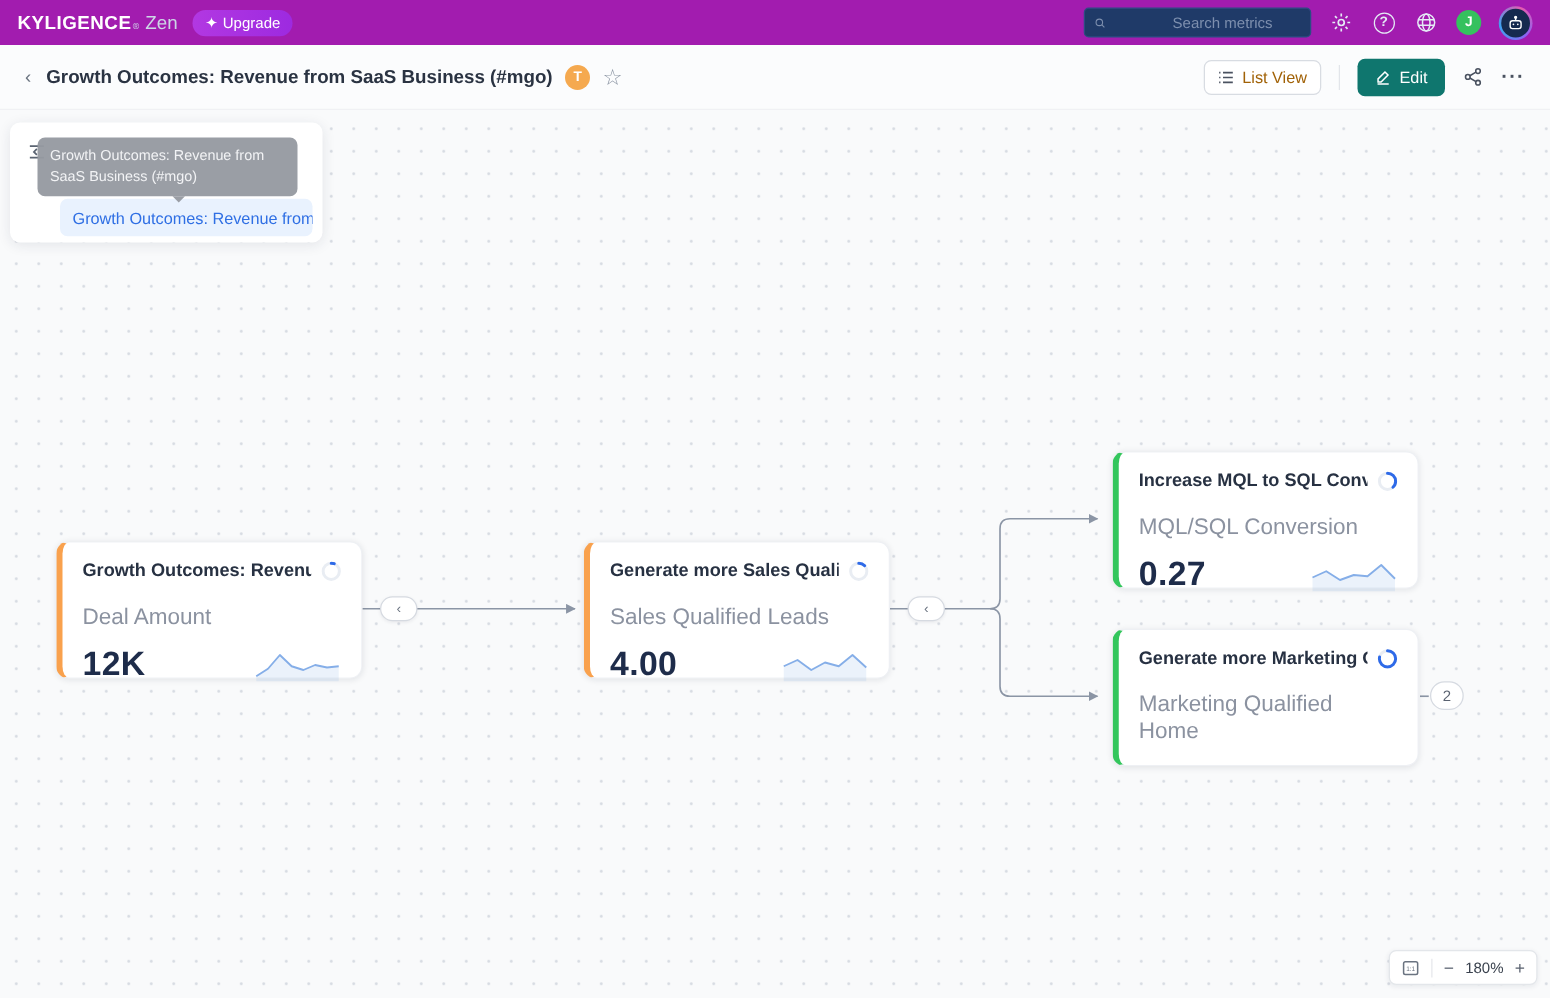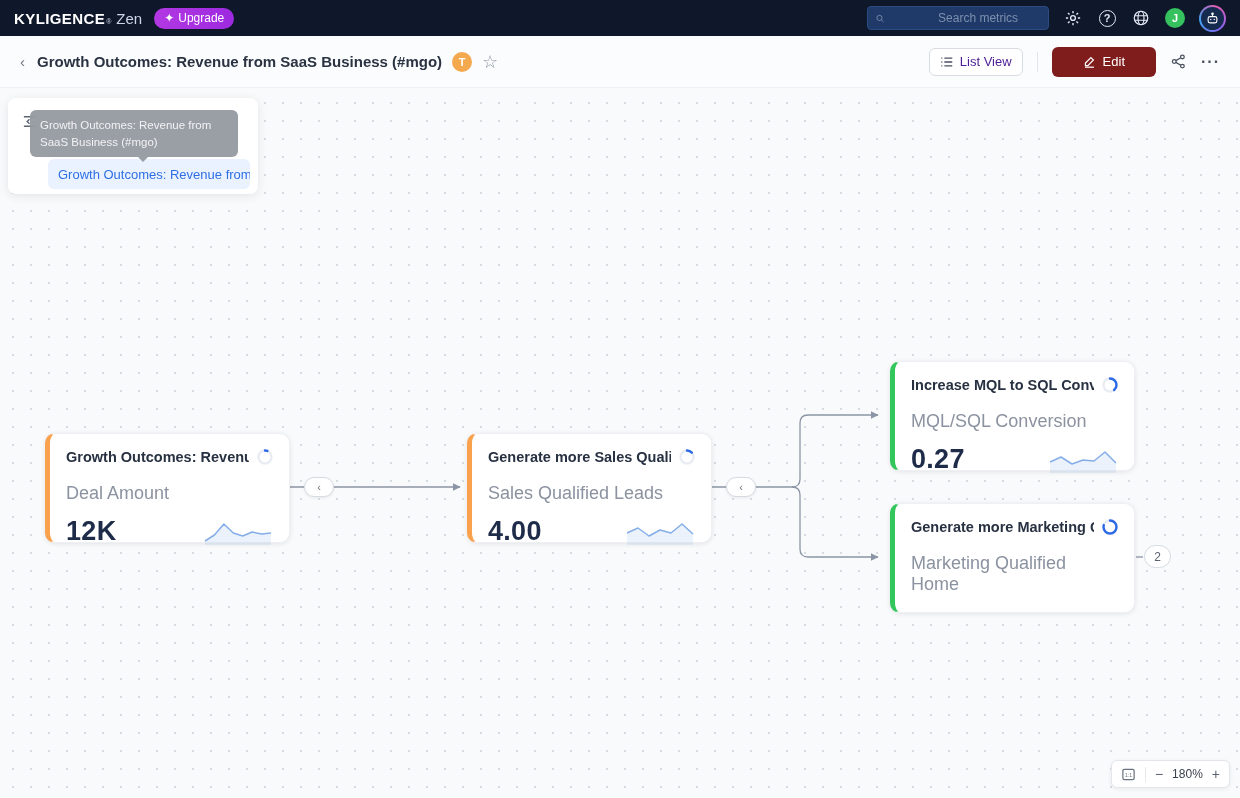--- a/index.html
+++ b/index.html
@@ -1,20 +1,20 @@
 <!DOCTYPE html>
 <html><head>
 <meta charset="utf-8">
 <style>
   * { margin:0; padding:0; box-sizing:border-box; }
   html,body { width:1240px; height:798px; overflow:hidden;
     font-family:"Liberation Sans", sans-serif; background:#f9fafb; }
 
   
-  .navbar { position:relative; height:36px; background:#0f172a; display:flex;
+  .navbar { position:relative; height:36px; background:#a21caf; display:flex;
     align-items:center; padding:0 14px; color:#e9eef7; }
   .brand { display:flex; align-items:baseline; white-space:nowrap; }
   .brand-name { font-weight:800; font-size:15px; letter-spacing:.4px; color:#ffffff; }
   .brand-reg { font-size:7px; vertical-align:super; color:#cfd8e8; margin-left:1px; }
   .brand-product { font-size:15px; color:#ccd6e6; margin-left:5px; font-weight:400; }
   .upgrade-btn { margin-left:12px; height:21px; padding:0 10px; border-radius:11px;
     background:linear-gradient(90deg,#b238e2,#9d2ae0); color:#fff; font-size:12px;
     display:flex; align-items:center; gap:4px; cursor:pointer; }
   .nav-items { display:flex; margin-left:86px; height:36px; }
   .nav-item { position:relative; padding:0 26px; font-size:13px; font-weight:600;
@@ -44,23 +44,23 @@
     padding:0 20px; border-bottom:1px solid #f0f1f4; }
   .back-chevron { font-size:15px; color:#6b7480; margin-right:12px; cursor:pointer; }
   .page-title { font-size:15px; font-weight:700; color:#2a3342; }
   .owner-badge { width:20px; height:20px; border-radius:50%; background:#f5a94f; color:#fff;
     font-size:11px; font-weight:700; display:flex; align-items:center; justify-content:center;
     margin-left:10px; }
   .star { font-size:18px; color:#8f98a6; margin-left:10px; cursor:pointer; }
   .titlebar-right { margin-left:auto; display:flex; align-items:center; gap:14px; }
   .list-view-btn { height:28px; padding:0 10px; background:#fff; border:1px solid #d8dce2;
     border-radius:6px; display:flex; align-items:center; gap:6px; font-size:13px;
-    color:#4c1d95; cursor:pointer; }
+    color:#a16207; cursor:pointer; }
   .vdivider { width:1px; height:20px; background:#e2e5ea; }
-  .edit-btn { height:30px; padding:0 31px; background:#7f1d1d; border:none; border-radius:6px;
+  .edit-btn { height:30px; padding:0 14px; background:#0f766e; border:none; border-radius:6px;
     display:flex; align-items:center; gap:7px; font-size:13px; color:#fff; cursor:pointer; }
   .icon-btn { color:#4a5260; cursor:pointer; display:flex; align-items:center; }
   .ellipsis { font-size:16px; font-weight:700; color:#4a5260; letter-spacing:1px; cursor:pointer; }
 
   
   .canvas { position:relative; width:1240px; height:710px; background:#f9fafb;
     background-image:radial-gradient(#d7dbe2 1px, transparent 1.2px);
     background-size:18px 18px; background-position:4px 6px; }
   .connectors { position:absolute; inset:0; pointer-events:none; }
 

